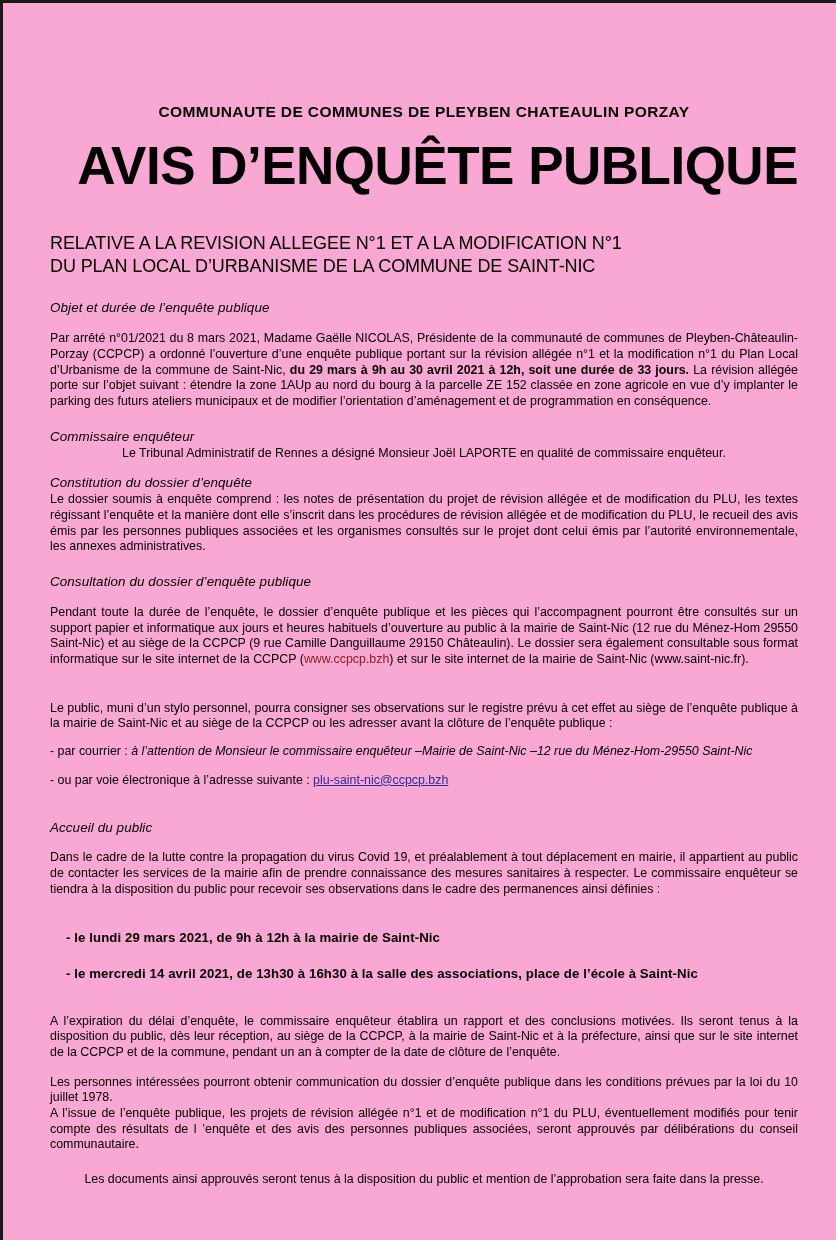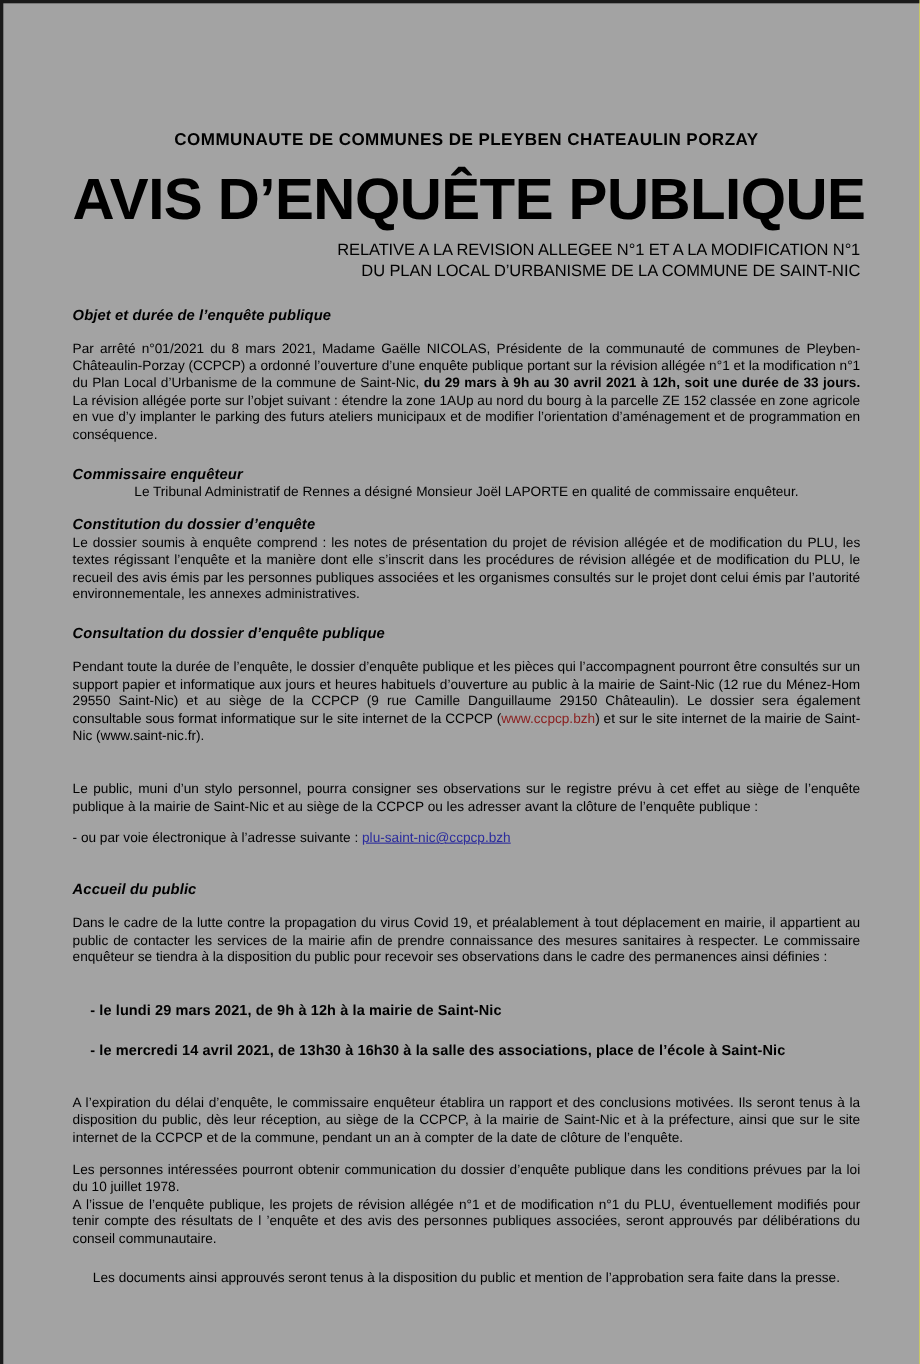--- a/index.html
+++ b/index.html
@@ -12,65 +12,65 @@
     background: #ffff00;
     font-family: "Liberation Sans", sans-serif;
     color: #000000;
     overflow: hidden;
   }
   .page {
     position: relative;
     width: 836px;
     height: 1240px;
     box-sizing: border-box;
-    background: #a3a3a3;
+    background: #f9a8d4;
     border-top: 3px solid #1a1a1a;
     border-left: 3px solid #1a1a1a;
-    padding: 16px;
+    padding: 0;
   }
   .inner {
     padding: 0 38px 0 47px;
   }
 
   
   .org-line {
     text-align: center;
     font-weight: bold;
     font-size: 15.5px;
     letter-spacing: 0.4px;
     padding-top: 100px;
     line-height: 1.1;
   }
   .main-title {
-    text-align: center;
+    text-align: right;
     font-weight: bold;
     font-size: 53px;
     letter-spacing: -0.5px;
     line-height: 1.05;
     margin-top: 18px;
     white-space: nowrap;
   }
   .subtitle {
-    text-align: right;
+    text-align: left;
     font-weight: normal;
-    font-size: 15px;
+    font-size: 18px;
     line-height: 1.30;
-    margin-top: 8px;
+    margin-top: 38px;
     letter-spacing: -0.1px;
   }
 
   
   .body-wrap {
     margin-top: 22px;
     font-size: 12.4px;
     line-height: 1.26;
   }
   h2.section {
     font-size: 13.4px;
-    font-weight: bold;
+    font-weight: normal;
     font-style: italic;
     margin: 0;
     padding: 0;
     letter-spacing: 0.1px;
   }
   p.para {
     margin: 0;
     padding: 0;
     text-align: justify;
     font-size: 12.4px;
@@ -140,20 +140,21 @@
       <div class="sp-l"></div>
 
       <h2 class="section">Consultation du dossier d’enquête publique</h2>
       <div class="sp-m"></div>
       <p class="para"><span>Pendant toute la durée de l’enquête, le dossier d’enquête publique et les pièces qui l’accompagnent pourront être consultés sur un support papier et informatique aux jours et heures habituels d’ouverture au public à la mairie de Saint-Nic (12 rue du Ménez-Hom 29550 Saint-Nic) et au siège de la CCPCP (9 rue Camille Danguillaume 29150 Châteaulin). Le dossier sera également consultable sous format informatique sur le site internet de la CCPCP (</span><a class="weblink" href="#">www.ccpcp.bzh</a><span>) et sur le site internet de la mairie de Saint-Nic (www.saint-nic.fr).</span></p>
 
       <div class="sp-l"></div>
 
       <div class="sp-m"></div>
       <p class="para">Le public, muni d’un stylo personnel,  pourra consigner ses observations sur le registre prévu à cet effet au siège de l’enquête publique à la mairie de Saint-Nic et au siège de la CCPCP  ou les adresser avant la clôture de l’enquête publique :</p>
+      <p class="dash-line"><span>- par courrier : </span><i>à l’attention de Monsieur le commissaire enquêteur –Mairie de Saint-Nic –12 rue du Ménez-Hom-29550 Saint-Nic</i></p>
       <p class="dash-line"><span>- ou par voie électronique à l’adresse suivante : </span><a class="maillink" href="#">plu-saint-nic@ccpcp.bzh</a></p>
 
       <div class="sp-l"></div>
 
       <h2 class="section">Accueil du public</h2>
       <div class="sp-m"></div>
       <p class="para">Dans le cadre de la lutte contre la propagation du virus Covid 19, et préalablement à tout déplacement en mairie, il appartient au public de contacter les services de la mairie afin de prendre connaissance des mesures sanitaires à respecter. Le commissaire enquêteur se tiendra à la disposition du public pour recevoir ses observations dans le cadre des permanences ainsi définies :</p>
 
       <div class="sp-m"></div>
 

